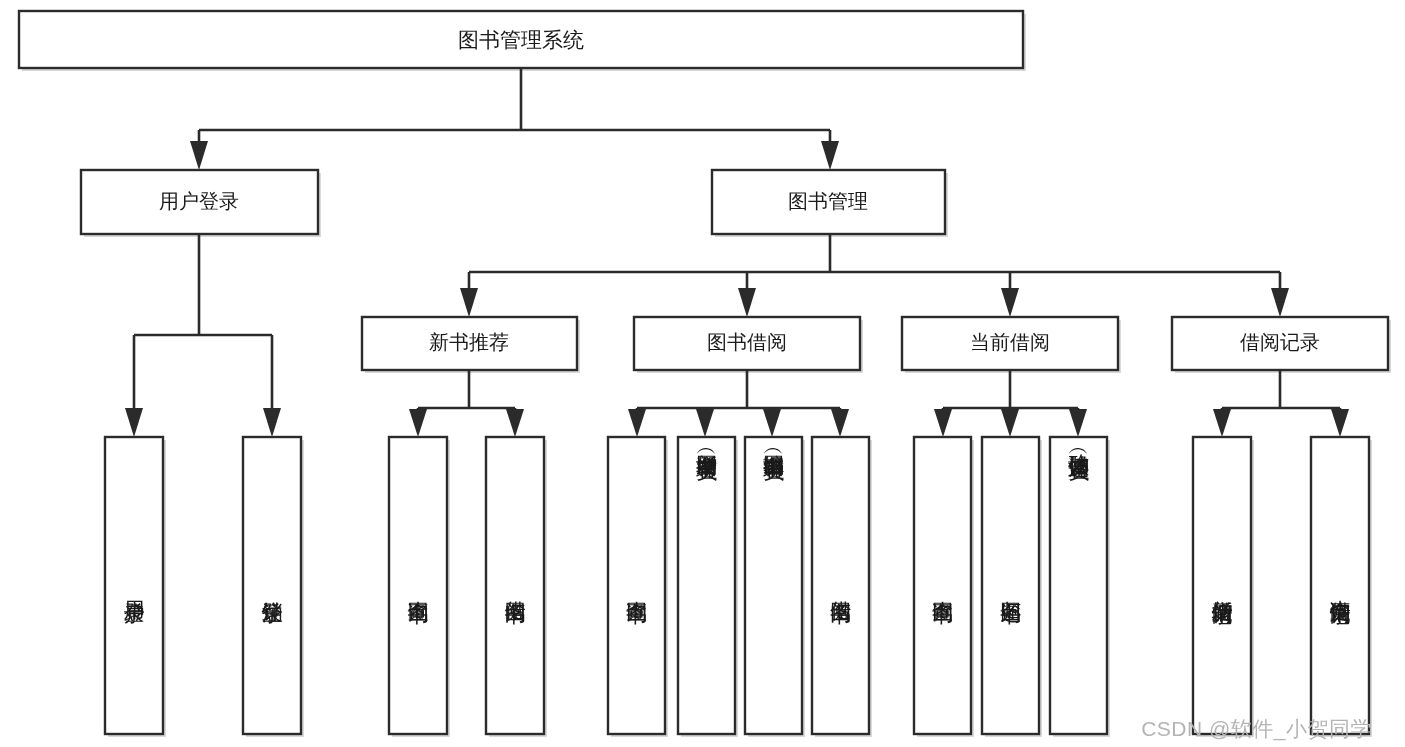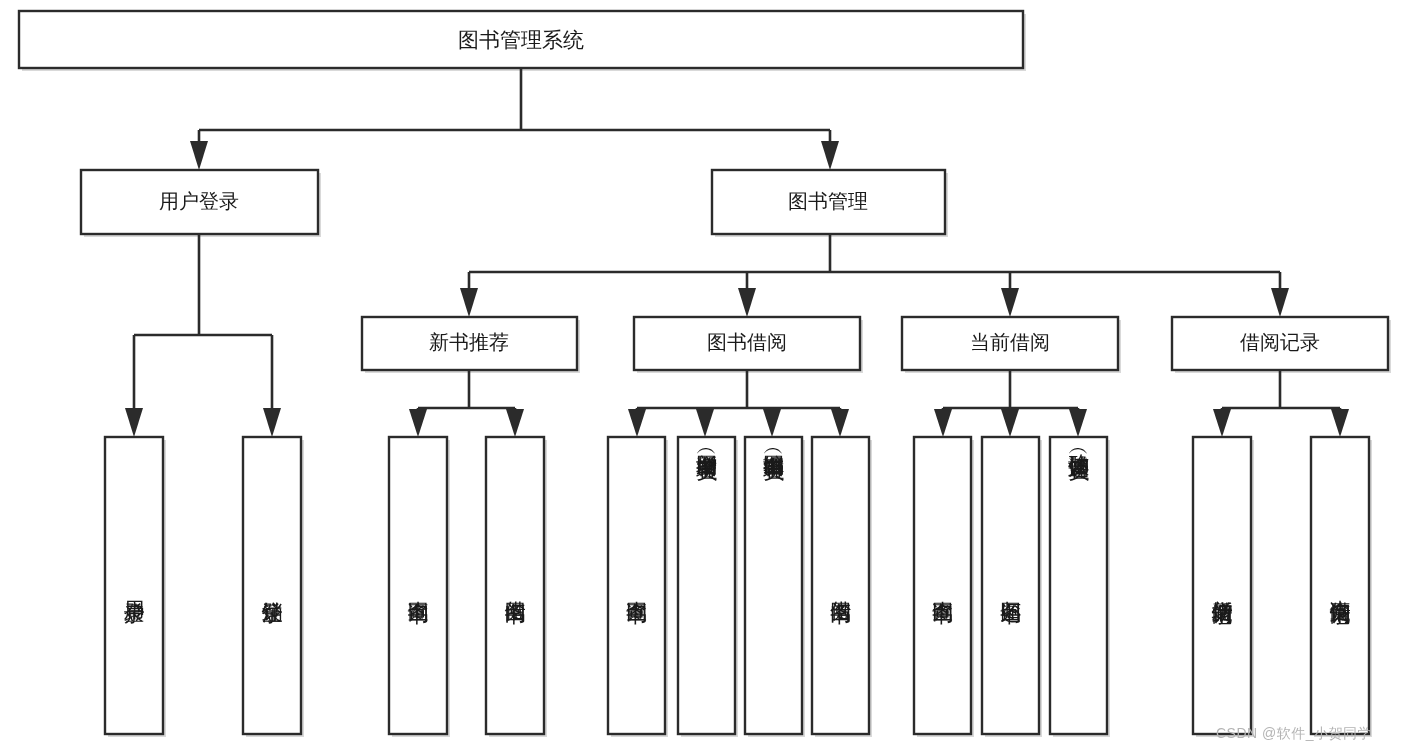--- a/index.html
+++ b/index.html
@@ -72,21 +72,21 @@
     line-height: 1.06;
     color: #1a1a1a;
     letter-spacing: 1px;
     white-space: nowrap;
   }
   #watermark {
     position: absolute;
     right: 8px;
     bottom: 4px;
     font-family: "Liberation Sans", "DejaVu Sans", sans-serif;
-    font-size: 14px;
+    font-size: 21px;
     color: #b4b4b4;
     letter-spacing: 0.5px;
     white-space: nowrap;
   }
 </style>
 </head>
 <body>
 
 <div id="diagram-root">
 

